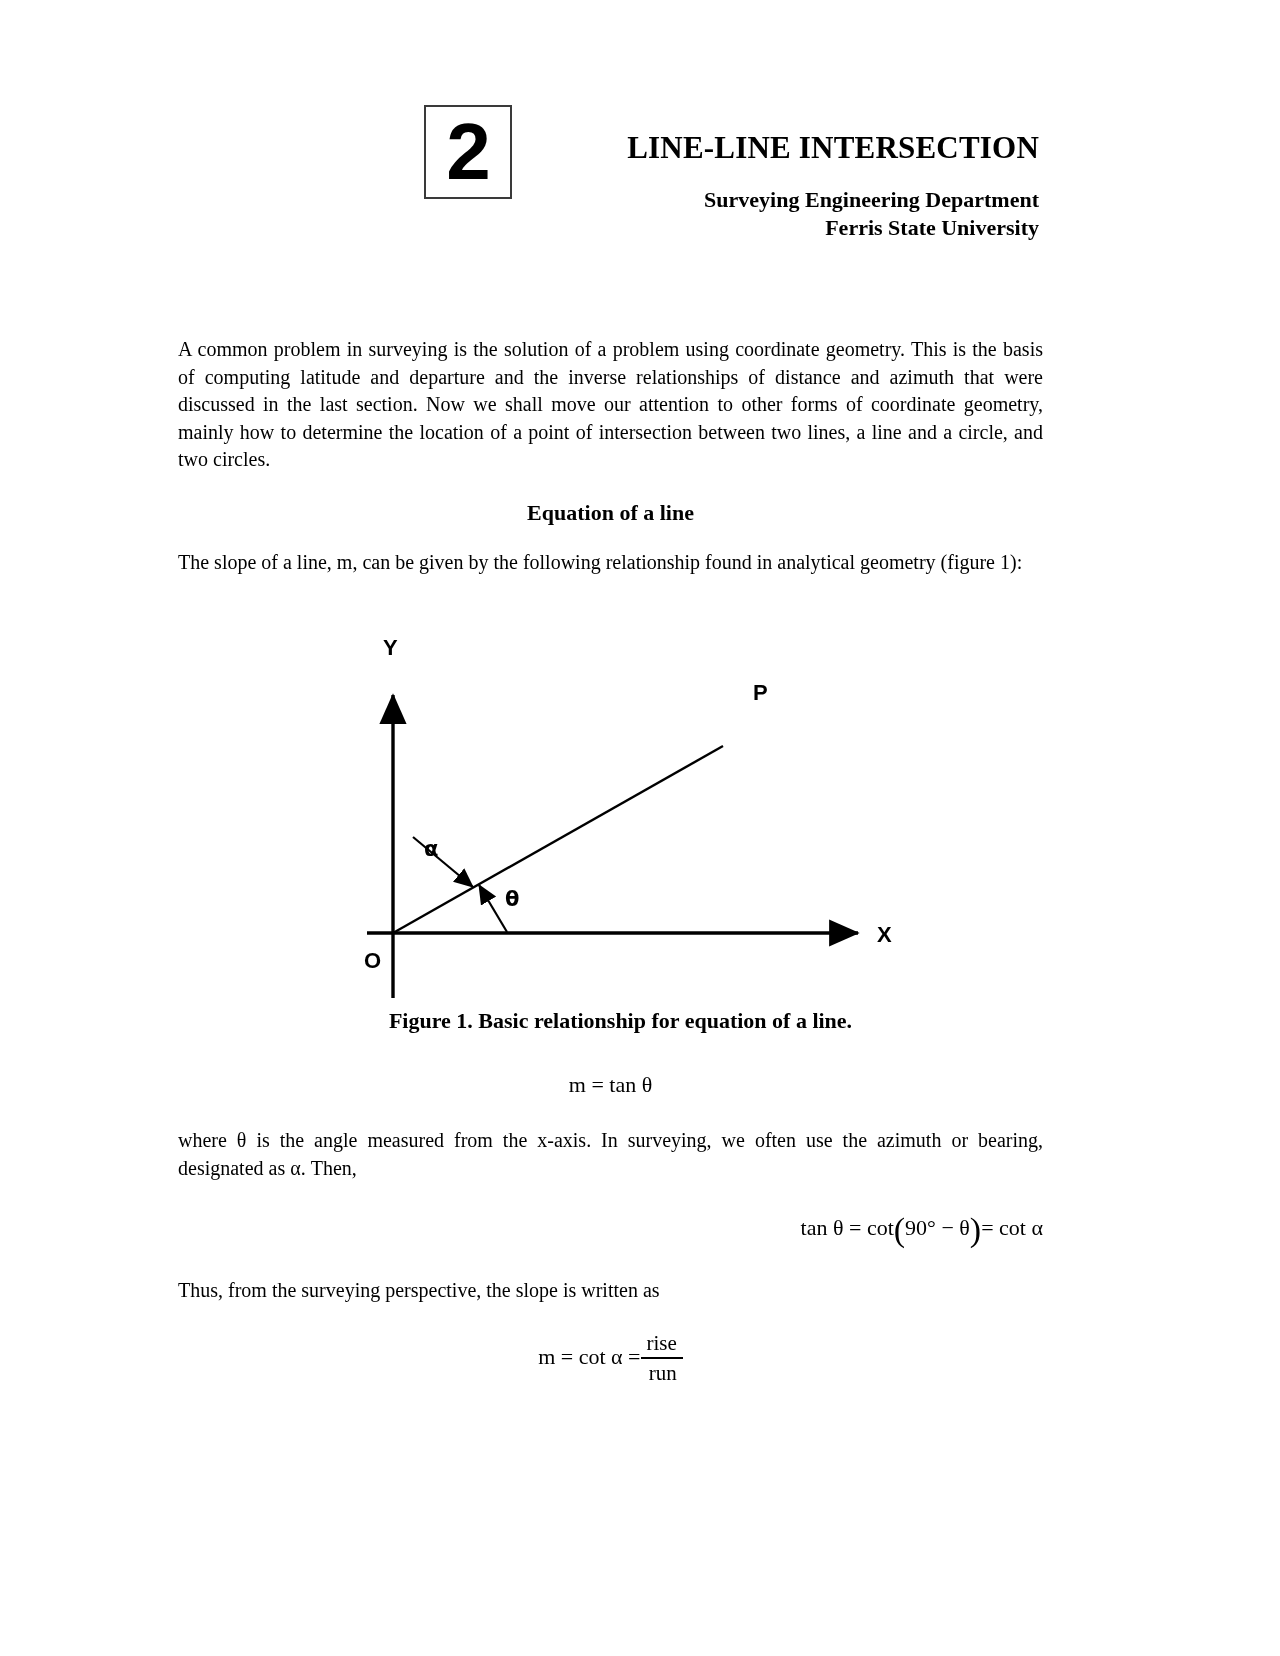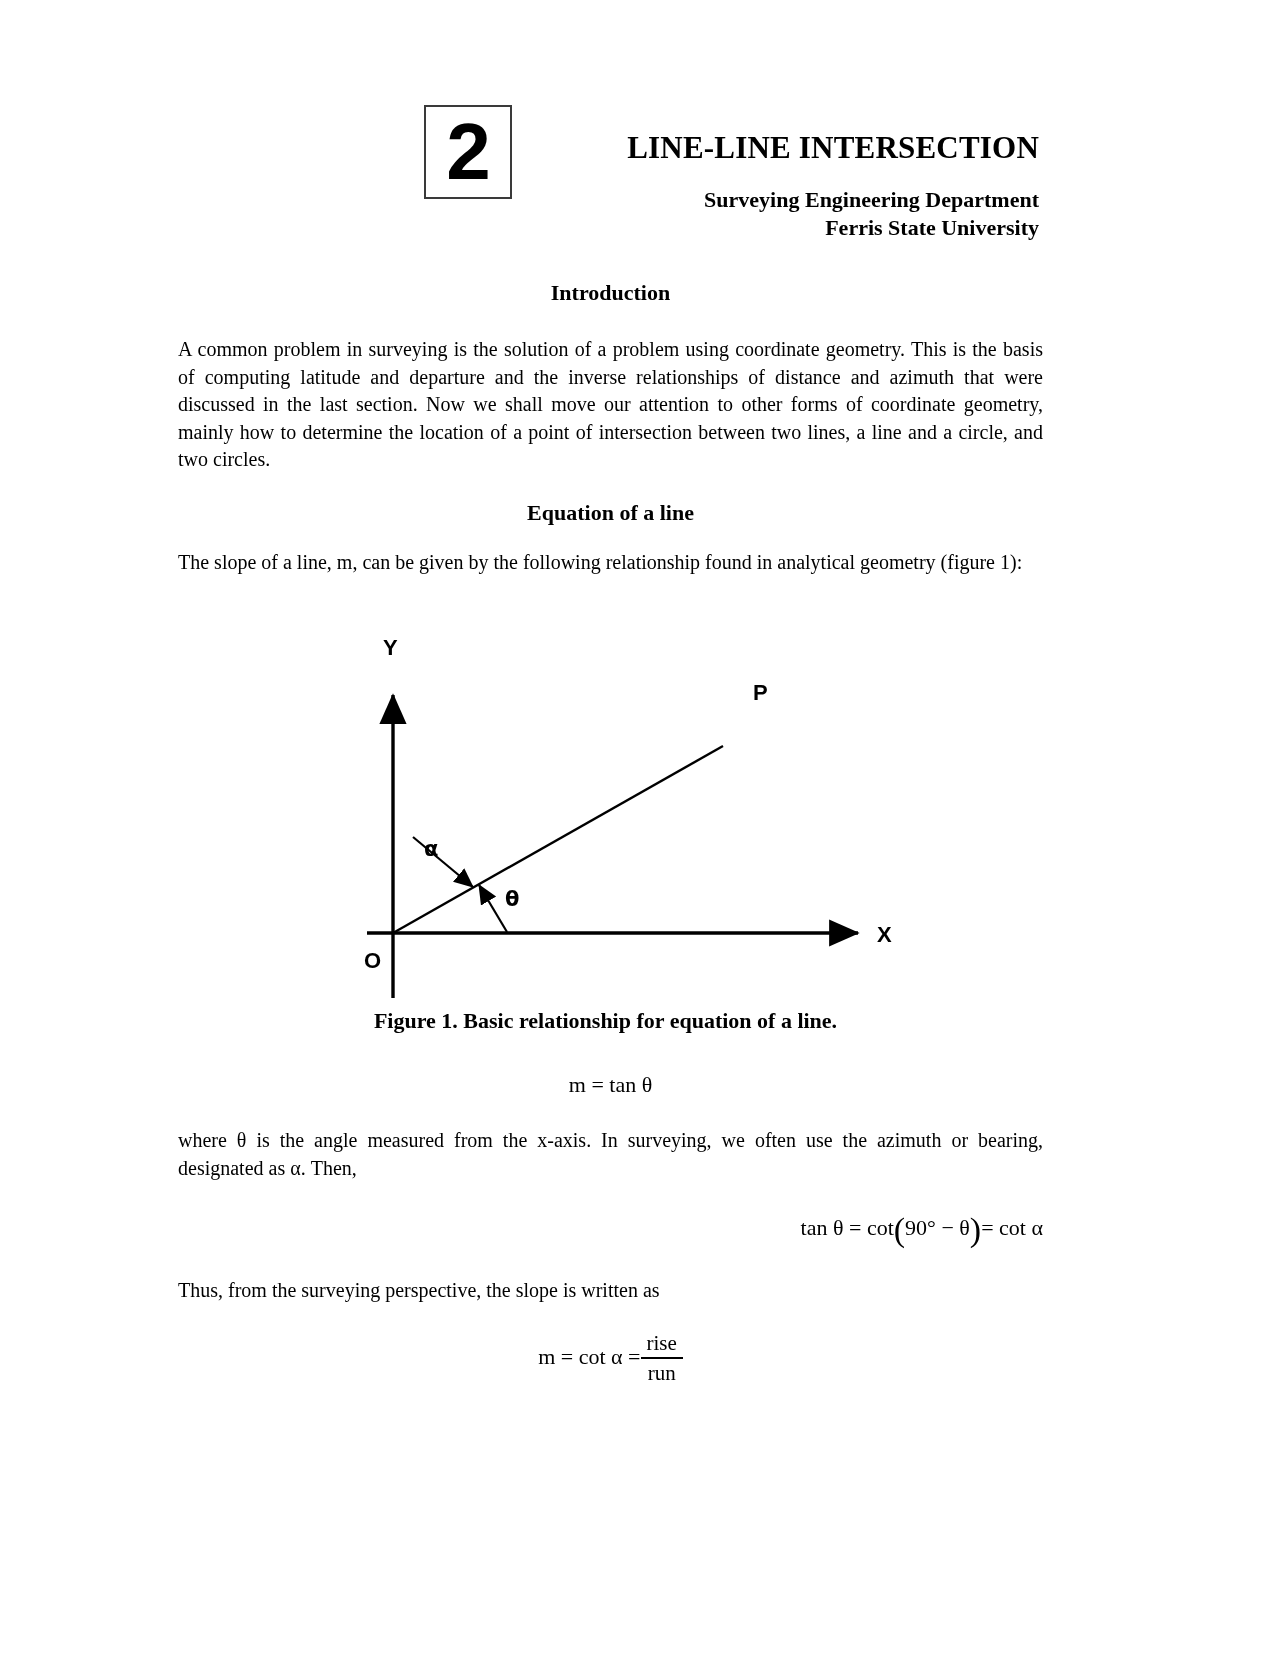--- a/index.html
+++ b/index.html
@@ -105,41 +105,41 @@
   .bigparen {
     font-size: 34px;
     line-height: 22px;
     position: relative;
     top: 2px;
     font-family: "Liberation Serif", serif;
   }
   .frac {
     display: inline-flex;
     flex-direction: column;
-    align-items: center;
+    align-items: flex-end;
     vertical-align: middle;
     margin-left: 0;
     position: relative;
     top: 1px;
   }
   .frac .num { padding: 0 6px 2px 6px; font-size: 21px; line-height: 24px; }
   .frac .bar { width: 100%; height: 1.6px; background: #000; }
   .frac .den { padding: 2px 6px 0 6px; font-size: 21px; line-height: 24px; }
 
   
   .figure-wrap {
     position: absolute;
     left: 0;
     top: 620px;
     width: 1280px;
     height: 420px;
   }
   .figure-caption {
     position: absolute;
-    left: 173px;
+    left: 188px;
     width: 865px;
     text-align: center;
     font-size: 22px;
     font-weight: bold;
   }
   .fig-label {
     position: absolute;
     font-family: "Liberation Sans", "DejaVu Sans", sans-serif;
     font-weight: bold;
     font-size: 22px;
@@ -159,21 +159,20 @@
   <div class="chapter-box">
     <span class="chapter-number">2</span>
   </div>
 
   <div class="header-block">
     <div class="doc-title">LINE-LINE INTERSECTION</div>
     <div class="dept-line">Surveying Engineering Department</div>
     <div class="dept-line">Ferris State University</div>
   </div>
 
-  <div class="section-heading" style="top:280px;">Introduction</div>
 
   <div class="para" style="top:336px;">A common problem in surveying is the solution of a problem using coordinate geometry.  This is the basis of computing latitude and departure and the inverse relationships of distance and azimuth that were discussed in the last section.  Now we shall move our attention to other forms of coordinate geometry, mainly how to determine the location of a point of intersection between two lines, a line and a circle, and two circles.</div>
 
   <div class="section-heading" style="top:500px;">Equation of a line</div>
 
   <div class="para" style="top:549px;">The slope of a line, m, can be given by the following relationship found in analytical geometry (figure 1):</div>
 
   <div class="figure-wrap">
     <svg width="1280" height="420" viewBox="0 0 1280 420">
       <defs>

